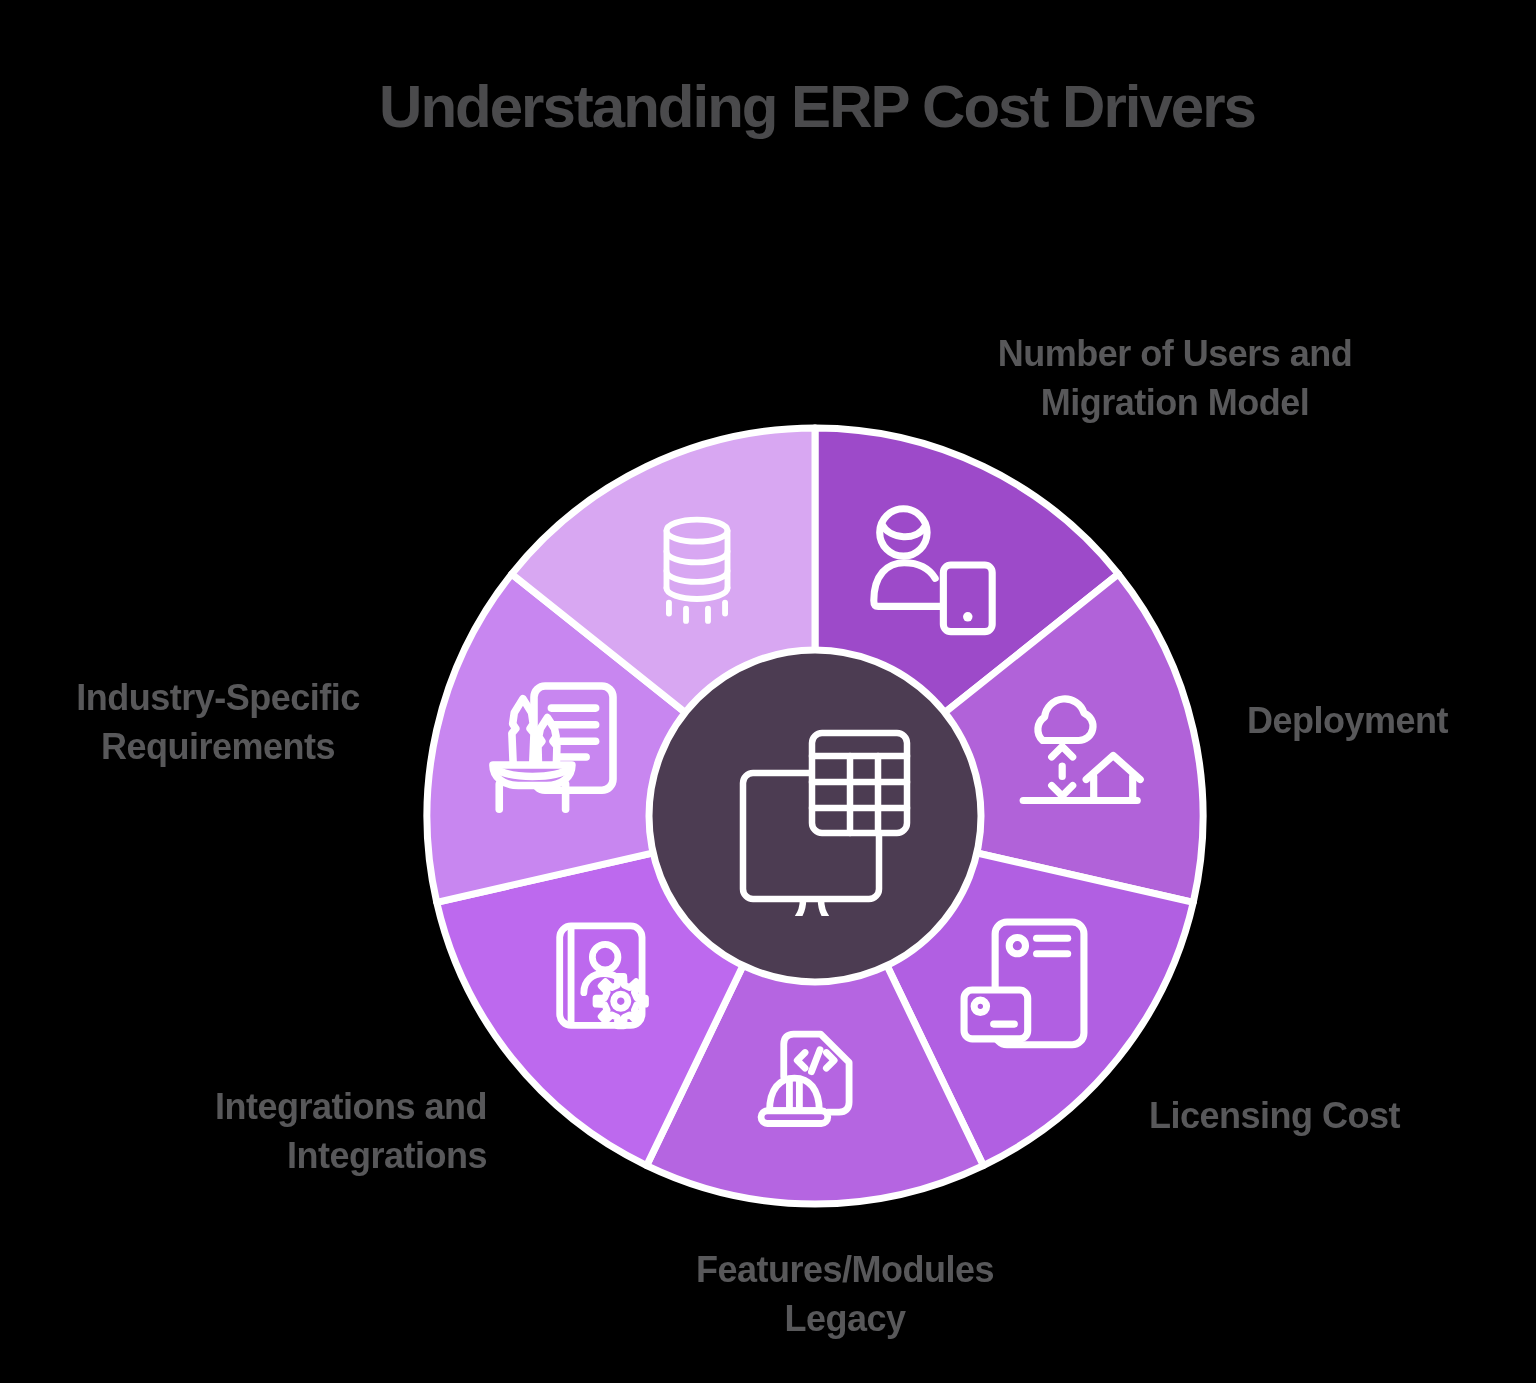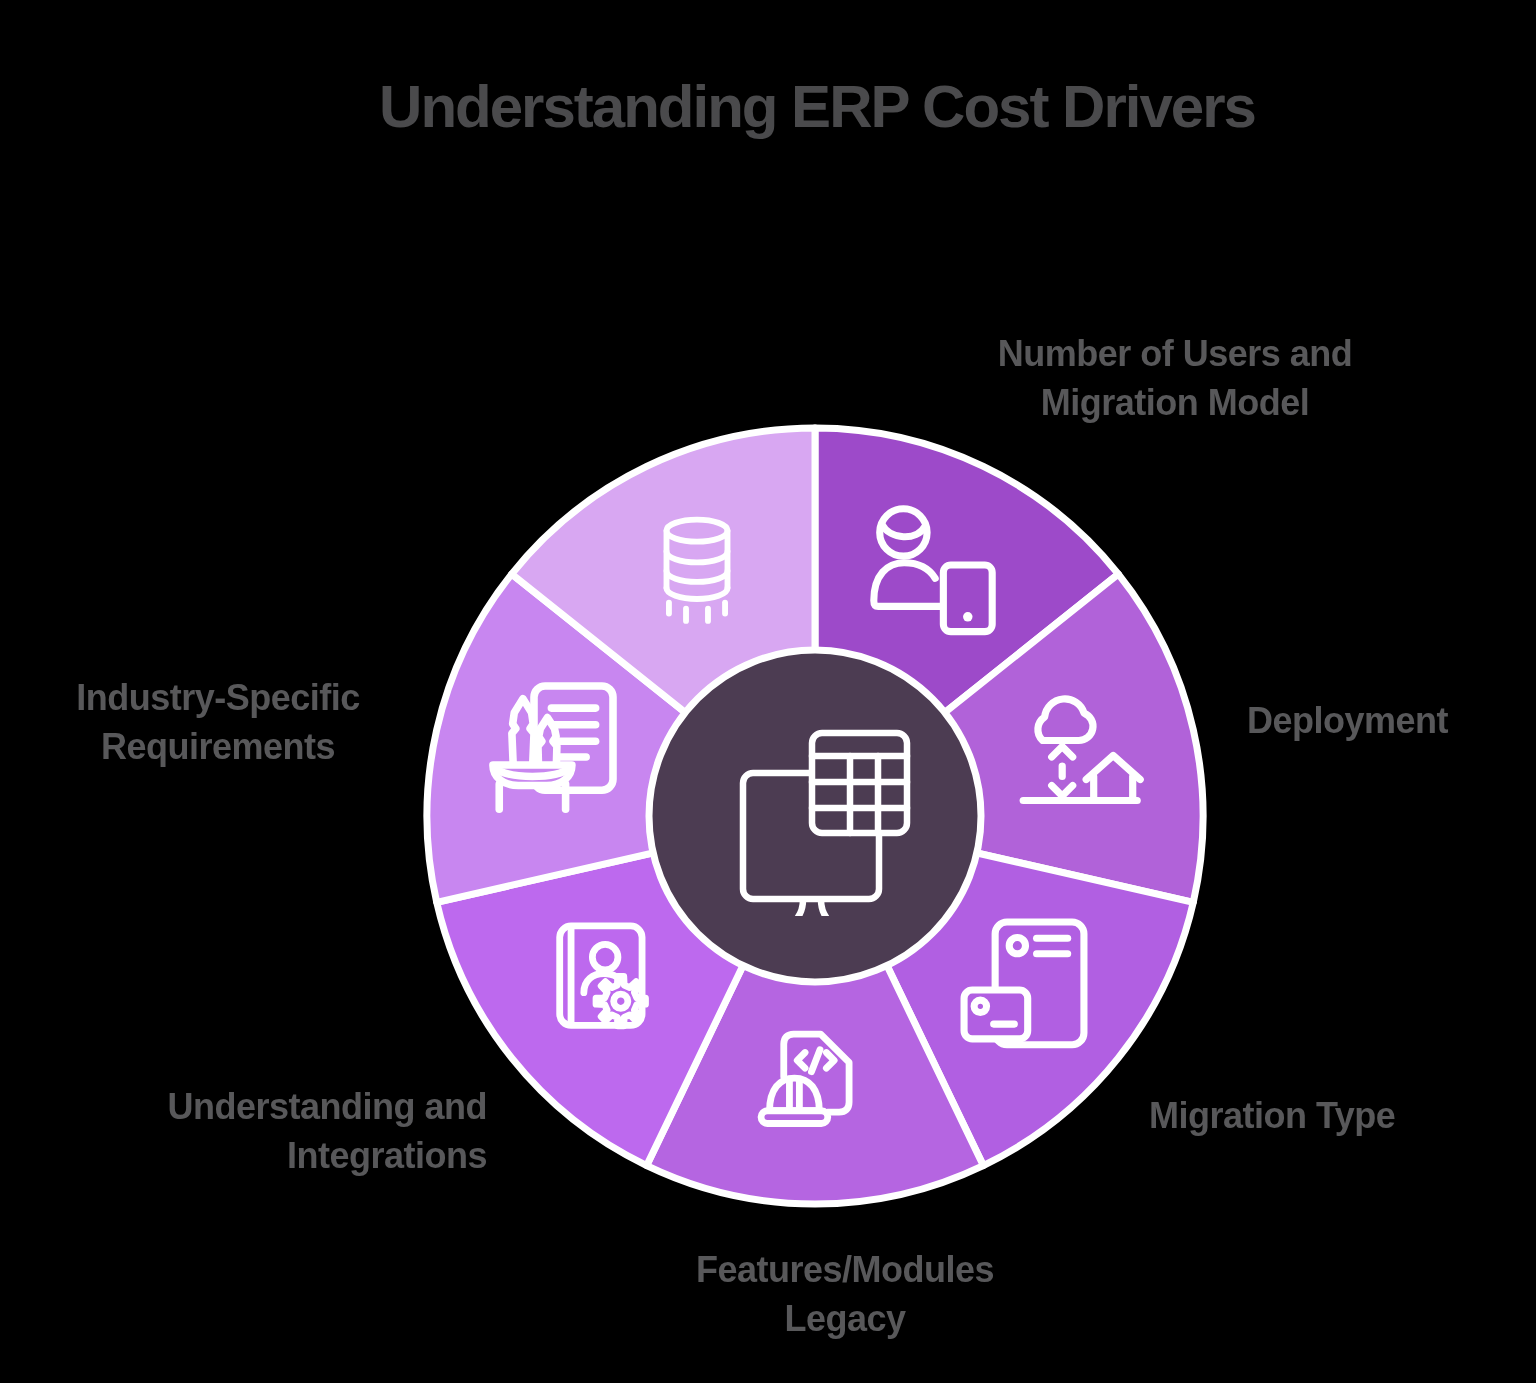--- a/index.html
+++ b/index.html
@@ -176,24 +176,24 @@
     <span>Migration Model</span>
   </div>
   <div class="lbl" id="lbl-industry">
     <span>Industry-Specific</span><br>
     <span>Requirements</span>
   </div>
   <div class="lbl" id="lbl-deploy">
     <span>Deployment</span>
   </div>
   <div class="lbl" id="lbl-custom">
-    <span>Understanding and</span><br>
+    <span>Integrations and</span><br>
     <span>Integrations</span>
   </div>
   <div class="lbl" id="lbl-lictype">
-    <span>Migration Type</span>
+    <span>Licensing Cost</span>
   </div>
   <div class="lbl" id="lbl-features">
     <span>Features/Modules</span><br>
     <span>Legacy</span>
   </div>
 
 </div>
 
 </body></html>

